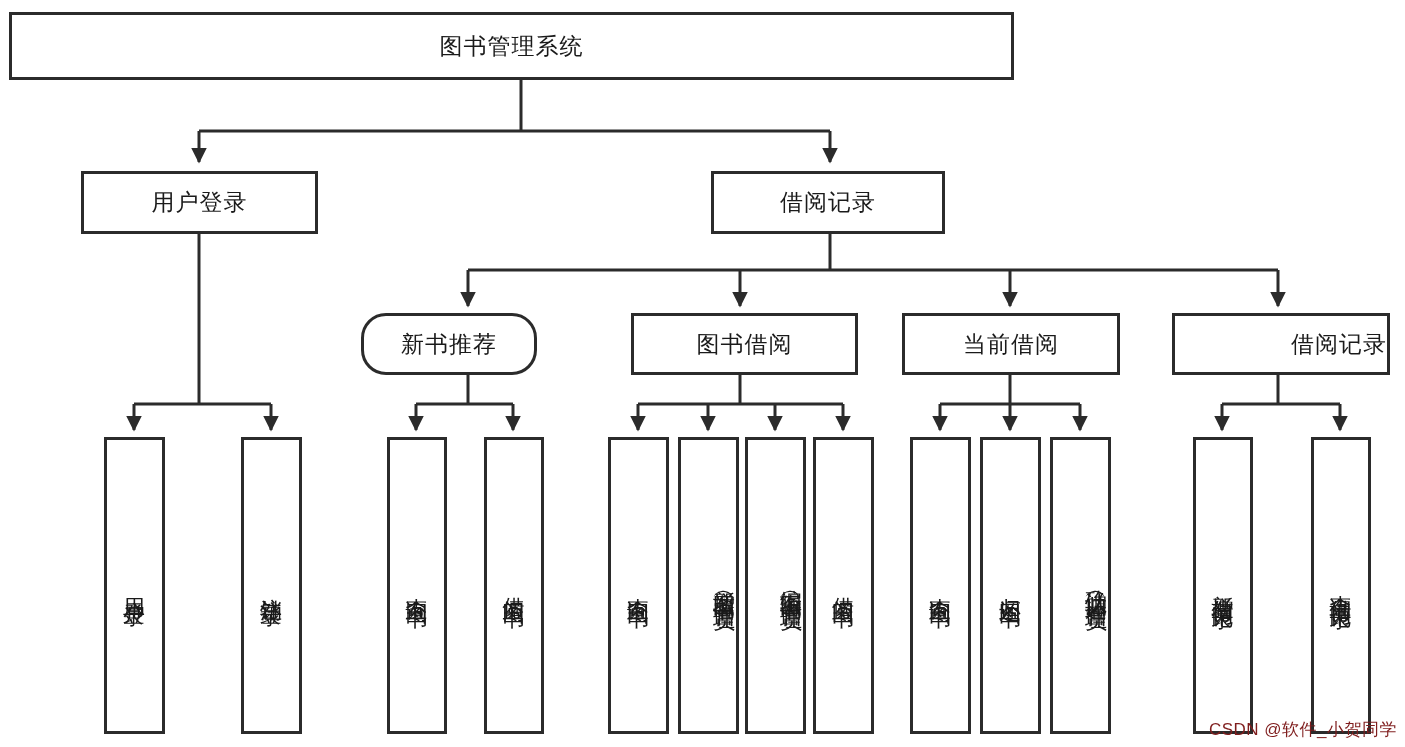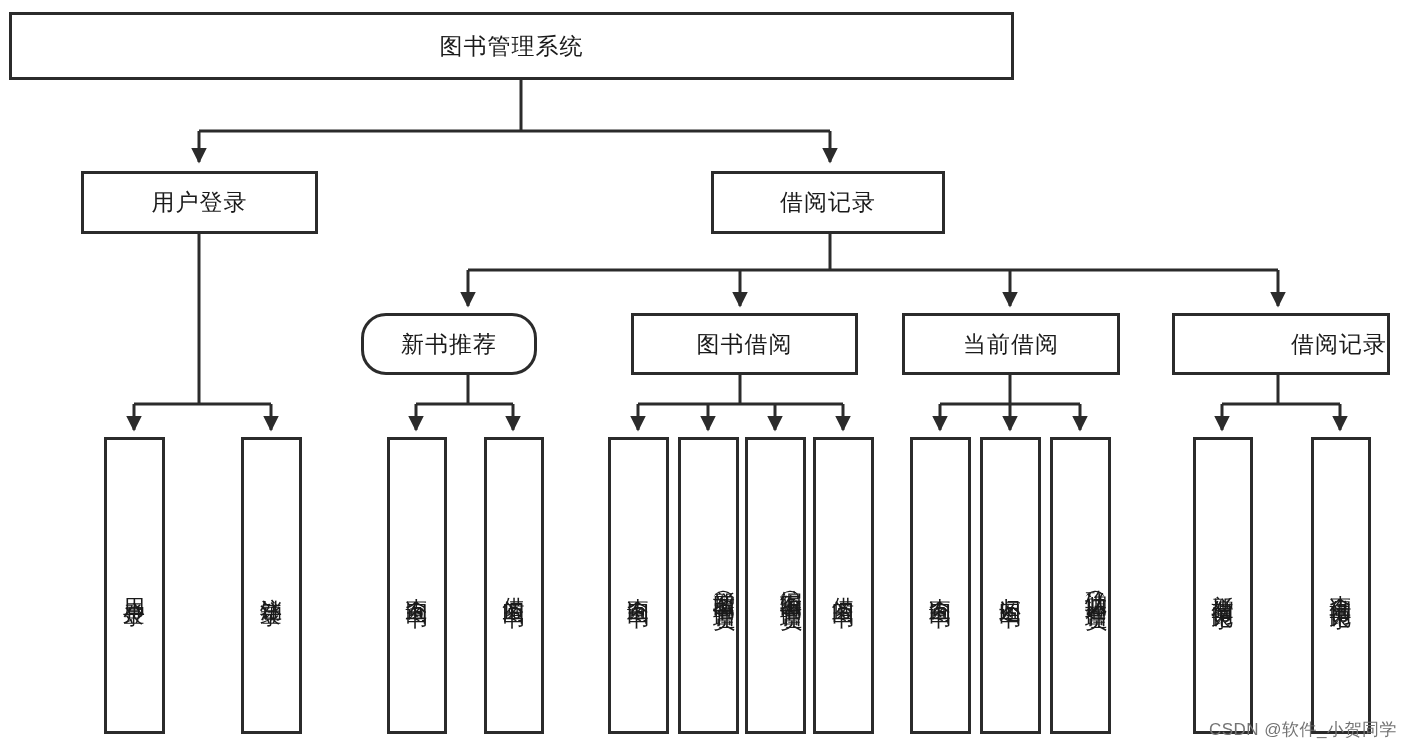--- a/index.html
+++ b/index.html
@@ -56,21 +56,21 @@
     top: 0;
     width: 1405px;
     height: 747px;
     pointer-events: none;
   }
   .watermark {
     position: absolute;
     right: 8px;
     bottom: 6px;
     font-size: 17px;
-    color: #737373;
+    color: #7f1d1d;
     letter-spacing: 0.5px;
     white-space: nowrap;
   }
 </style>
 </head>
 <body>
 
 <div id="canvas">
 
   <svg class="links" viewBox="0 0 1405 747">

